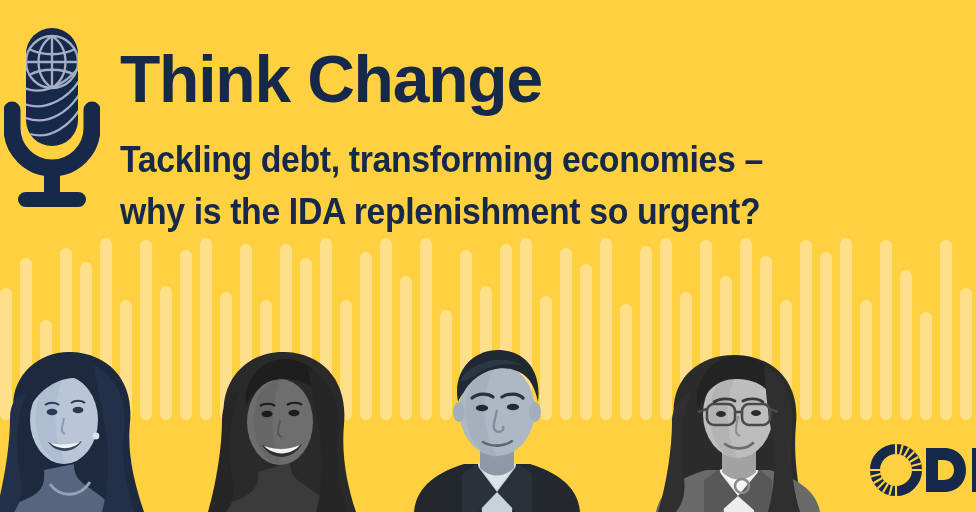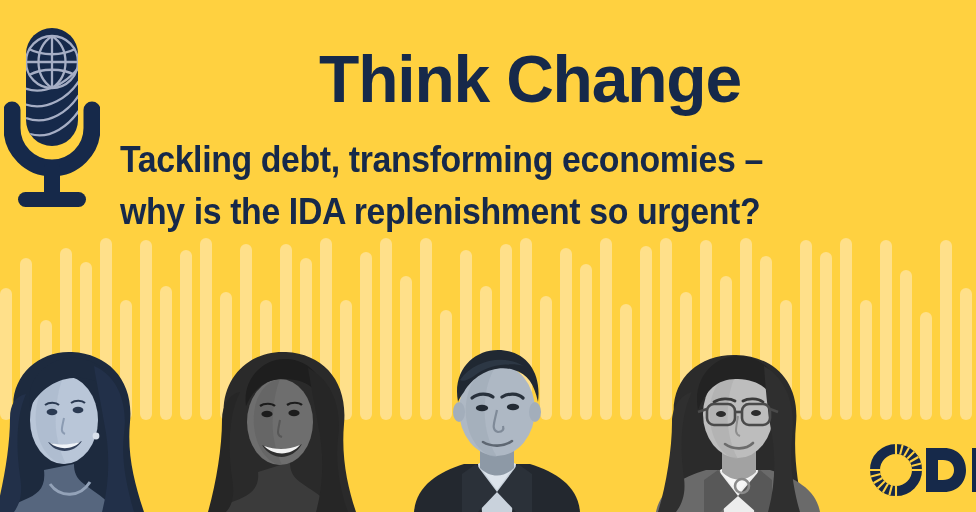--- a/index.html
+++ b/index.html
@@ -139,21 +139,21 @@
     </g>
 
     <path d="M8 88 L8 106 A40 40 0 0 0 88 106 L88 88" fill="none" stroke="#16294A" stroke-width="17" stroke-linecap="round"></path>
 
     <rect x="40" y="142" width="16" height="32" rx="3" fill="#16294A"></rect>
 
     <rect x="14" y="170" width="68" height="15" rx="7.5" fill="#16294A"></rect>
   </svg>
 
   <div id="textblock">
-    <div id="title" style="color: rgb(22, 41, 74); text-align: center;">Think Change</div>
+    <div id="title" style="color: rgb(22, 41, 74);">Think Change</div>
     <div class="subline" style="color: rgb(22, 41, 74);">Tackling debt, transforming economies –</div>
     <div class="subline" style="color: rgb(22, 41, 74);">why is the IDA replenishment so urgent?</div>
   </div>
 
   <div class="person" id="person-1">
     <svg viewBox="0 0 160 170" width="160" height="170" aria-hidden="true">
       <defs>
         <clipPath id="p1clip">
             <rect x="0" y="0" width="160" height="170"></rect>
           </clipPath>

